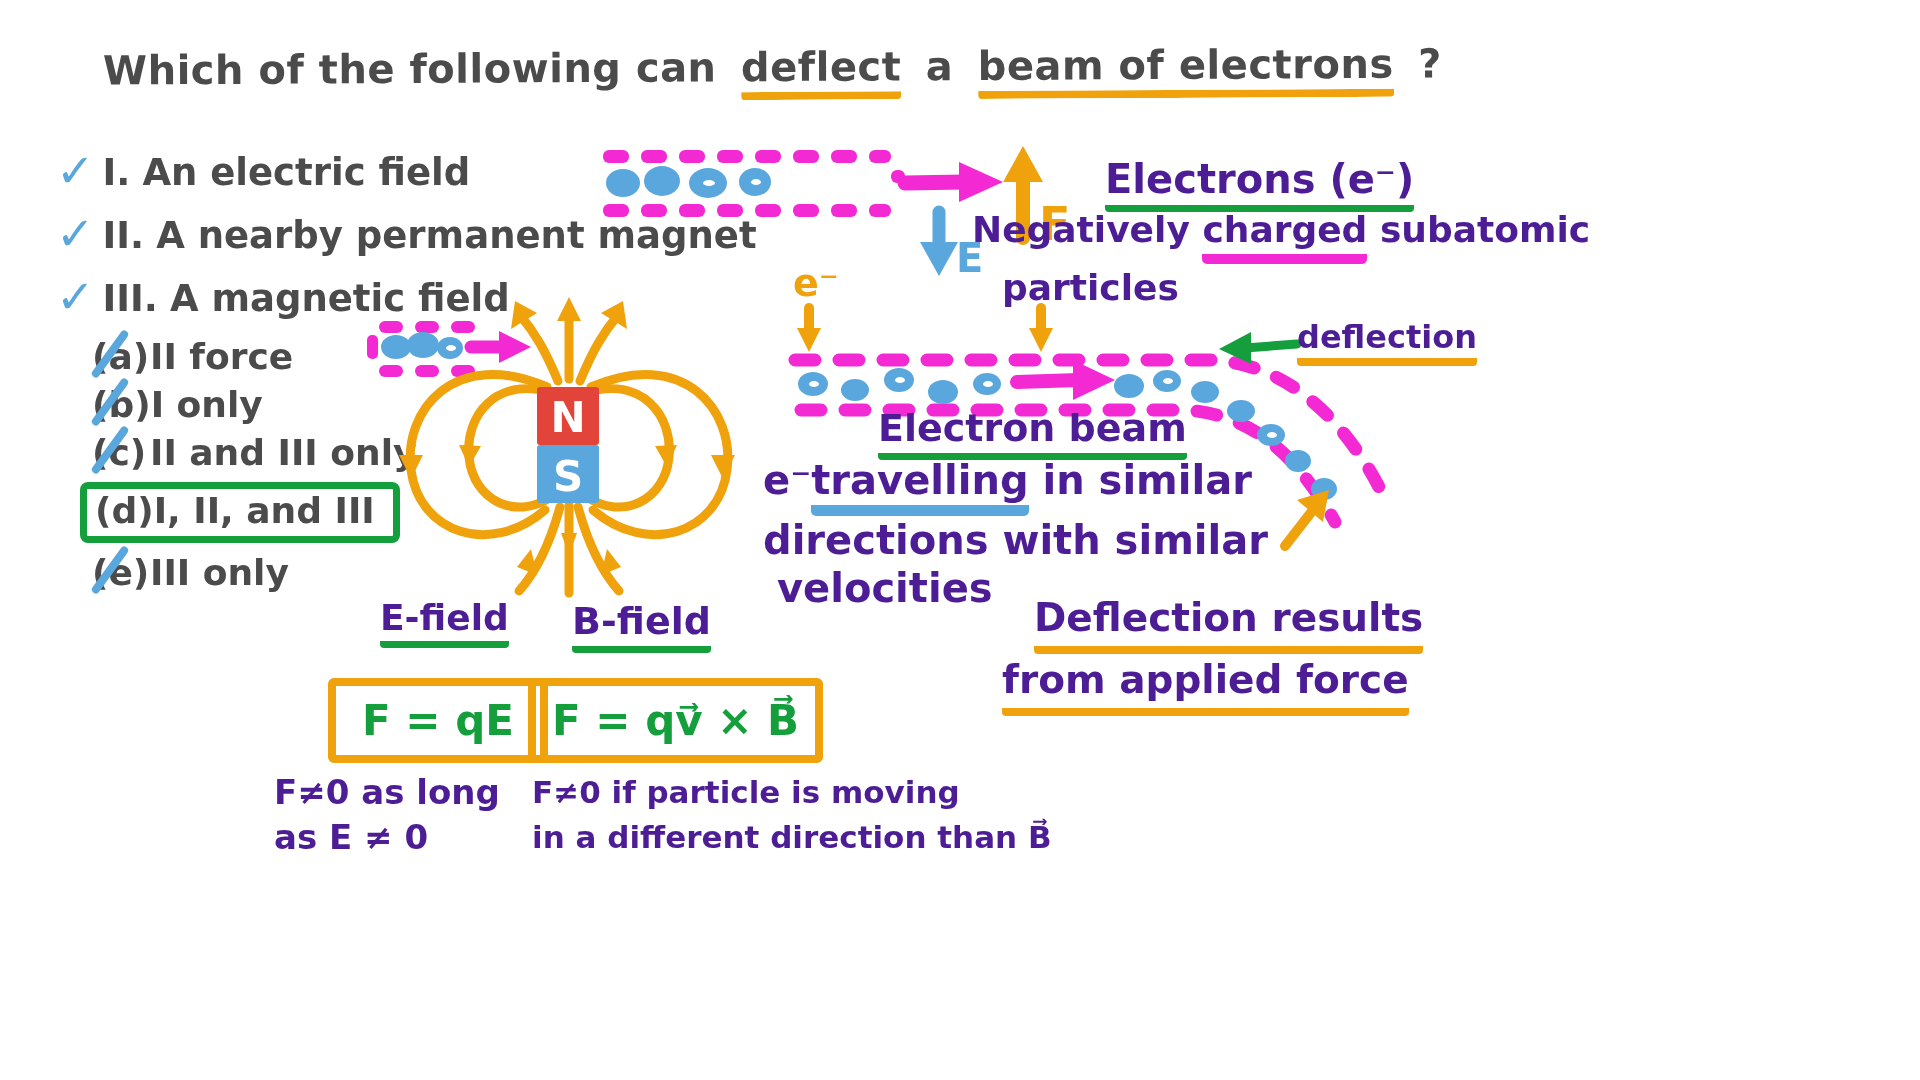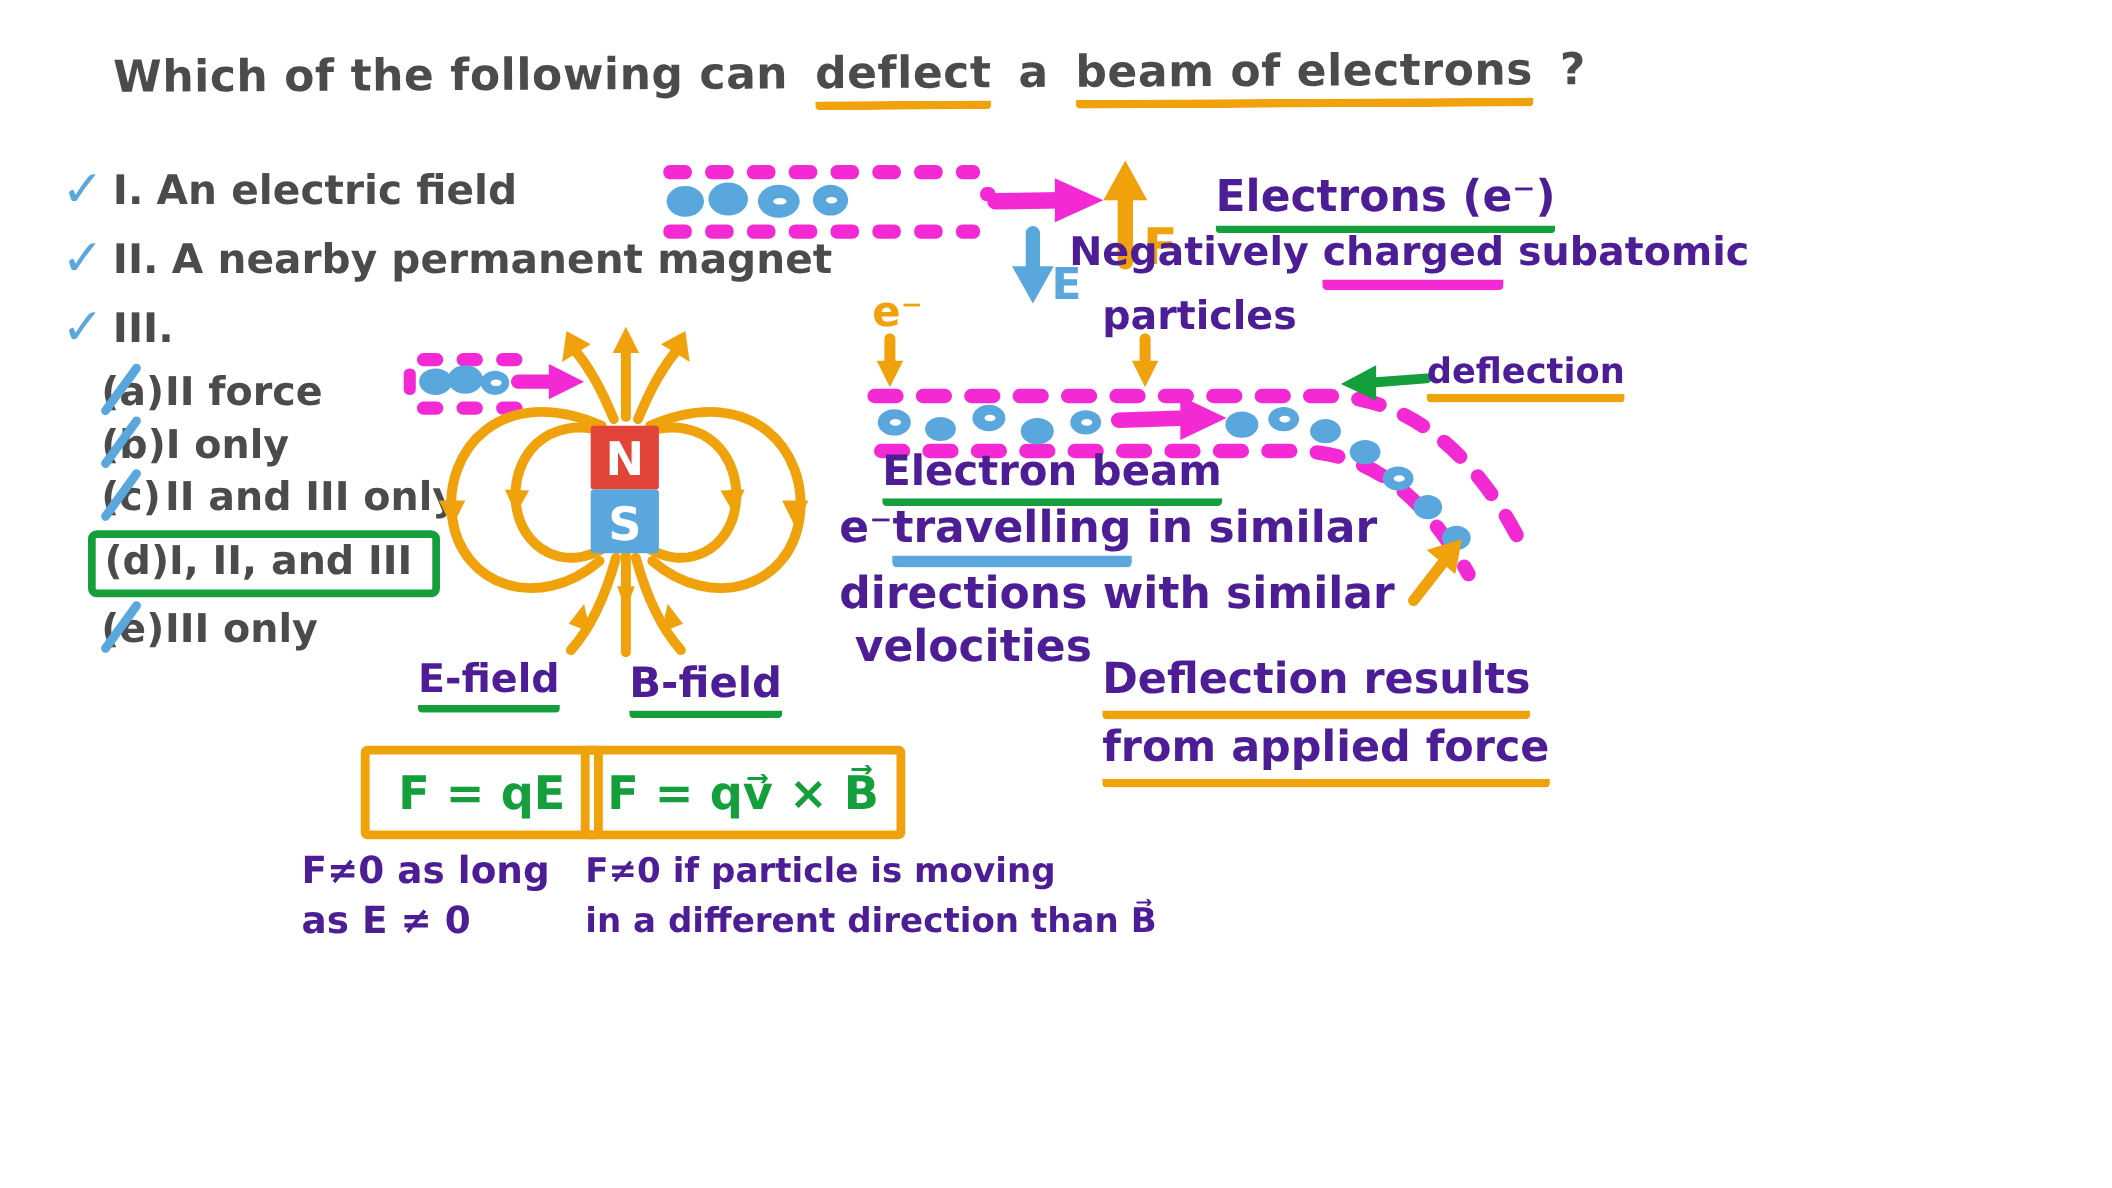--- a/index.html
+++ b/index.html
@@ -24,26 +24,26 @@
   .opt-row{display:flex;align-items:baseline;}
   .opt-label{position:relative;display:inline-block;min-width:58px;}
   .slash{position:absolute;left:14px;top:-10px;width:8px;height:56px;background:#5aa7dd;border-radius:4px;transform:rotate(36deg);}
   .boxed{border:7px solid #149e3c;border-radius:8px;padding:1px 18px 5px 8px;margin:2px 0 2px -12px;}
 
   .electrons-heading{left:1105px;top:156px;font-size:40px;}
   .neg-par{left:972px;top:206px;font-size:36px;line-height:47px;}
   .neg-indent{margin-left:30px;}
 
   .deflection-label{left:1297px;top:318px;font-size:32px;}
-  .beam-heading{left:802px;top:406px;font-size:38px;}
+  .beam-heading{left:878px;top:406px;font-size:38px;}
   .beam-par{left:763px;top:456px;font-size:40px;line-height:48px;}
   .beam-par .l3{margin-left:14px;}
 
   .defl-note{left:1002px;top:592px;font-size:39px;line-height:52px;}
-  .defl-note .l1{}
+  .defl-note .l1{margin-left:32px;}
 
   .efield-heading{left:380px;top:597px;font-size:36px;}
   .bfield-heading{left:572px;top:599px;font-size:38px;}
   .formula-box{border:8px solid #f0a20c;border-radius:6px;color:#149e3c;font-size:42px;}
   .ebox{left:328px;top:678px;padding:10px 26px;}
   .bbox{left:528px;top:678px;padding:10px 16px;}
   .enote{left:274px;top:770px;font-size:34px;line-height:45px;}
   .bnote{left:532px;top:770px;font-size:31px;line-height:45px;}
 
   svg text{font-family:"DejaVu Sans",sans-serif;font-weight:700;}
@@ -68,20 +68,21 @@
       <span>An electric field</span>
     </div>
     <div class="check-row nowrap">
       <span class="check">✓</span>
       <span class="numeral">II.</span>
       <span>A nearby permanent magnet</span>
     </div>
     <div class="check-row nowrap">
       <span class="check">✓</span>
       <span class="numeral">III.</span>
+      <span>A magnetic field</span>
     </div>
   </div>
 
   <div class="abs options">
     <div class="opt-row nowrap">
       <span class="opt-label">
         <span>(a)</span>
         <i class="slash"></i>
       </span>
       <span>II force</span>

